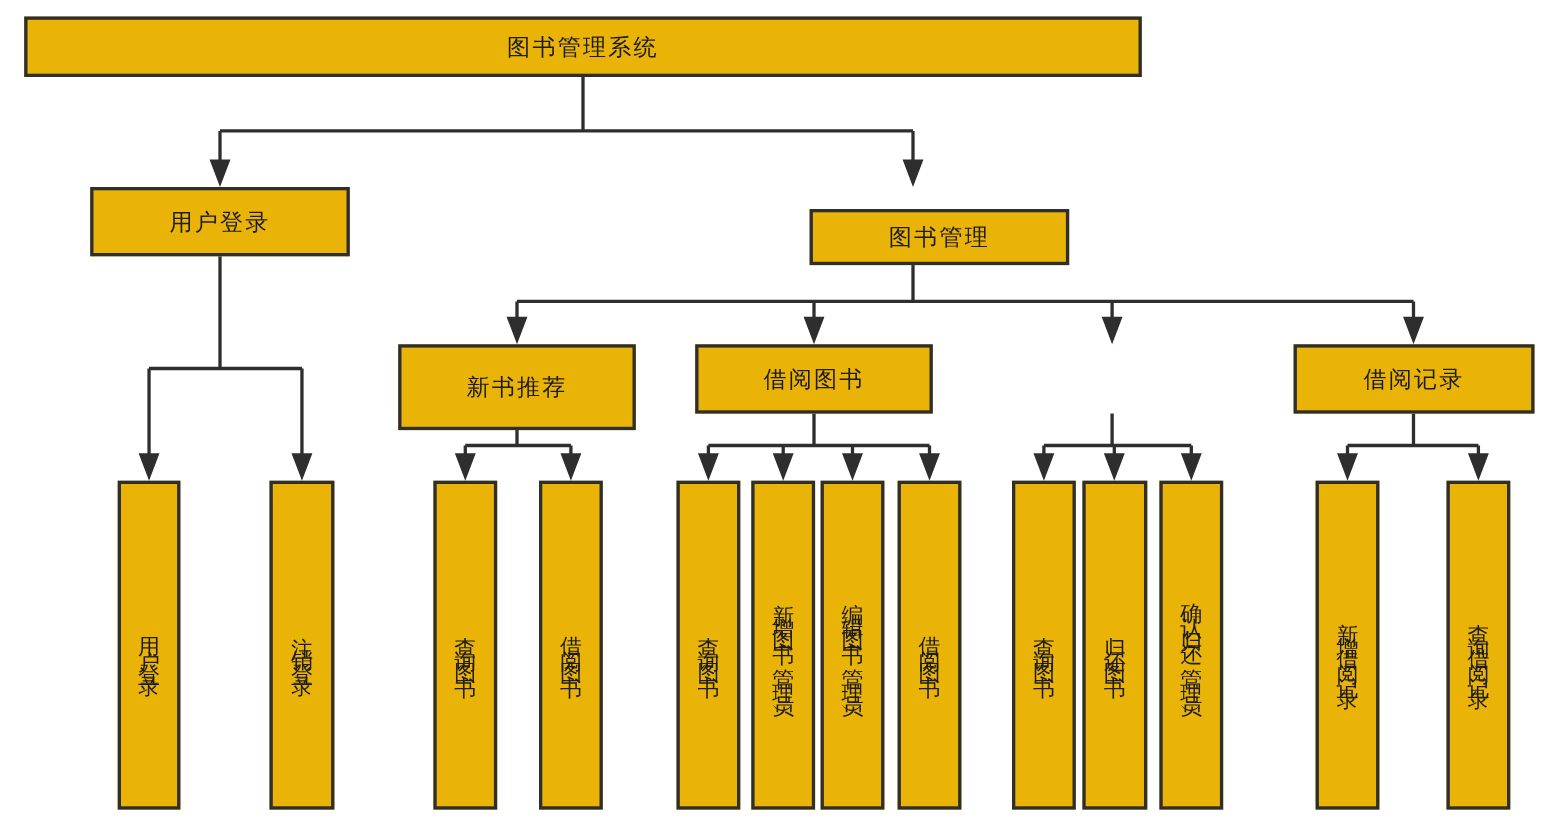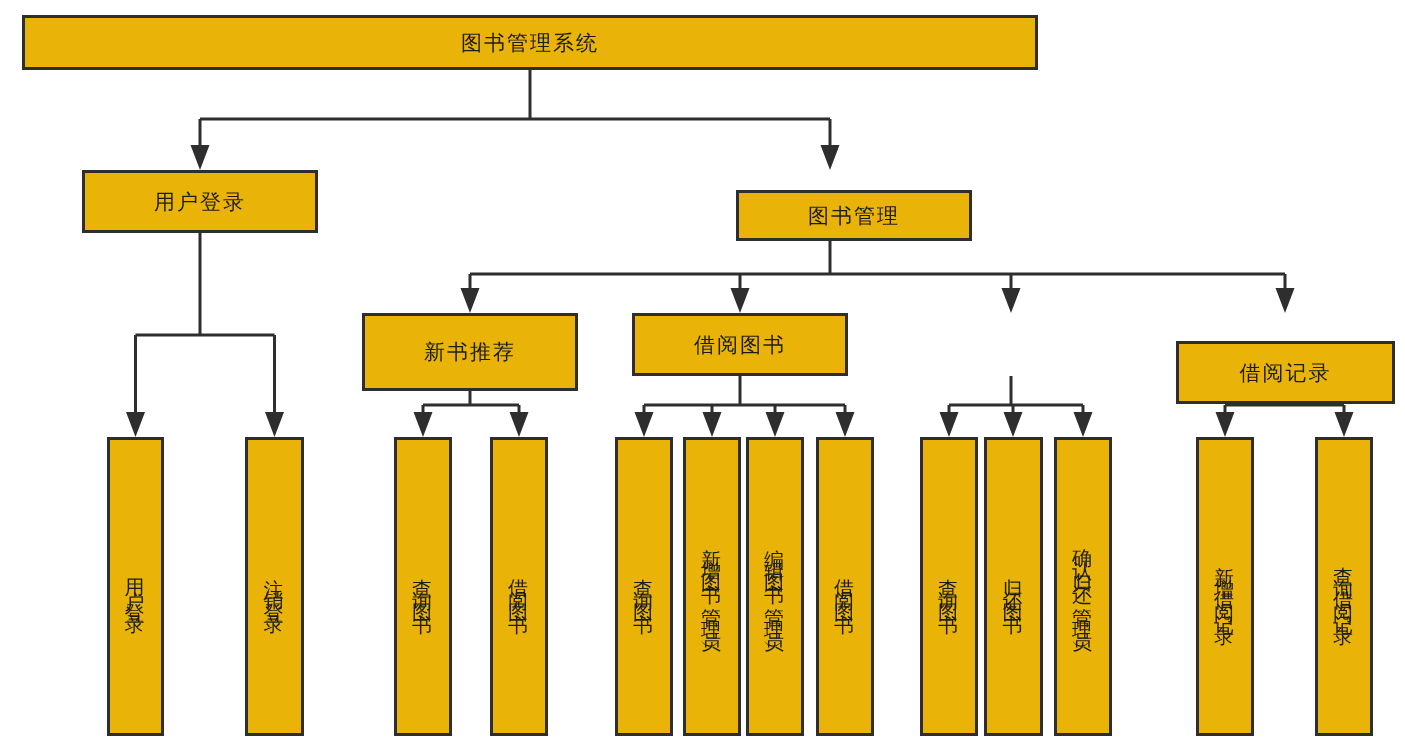--- a/index.html
+++ b/index.html
@@ -41,21 +41,21 @@
     letter-spacing:12px;
     white-space:nowrap;
   }
   
   #n-root    {left:22px;  top:15px;  width:1016px; height:55px;}
   #n-login   {left:82px;  top:170px; width:236px;  height:63px;}
   #n-mgmt    {left:736px; top:170px; width:236px;  height:51px;margin-top:20px;}
   #n-rec     {left:362px; top:313px; width:216px;  height:78px;}
   #n-borrow  {left:632px; top:313px; width:216px;  height:63px;}
   #n-current {left:902px; top:313px; width:218px;  height:63px;}
-  #n-records {left:1176px;top:313px; width:219px;  height:63px;margin-top:28px;}
+  #n-records {left:1176px;top:313px; width:219px;  height:63px;}
   
   .leaf{top:437px;height:299px;}
   #l-a1{left:107px; width:57px;}
   #l-a2{left:245px; width:59px;}
   #l-b1{left:394px; width:58px;}
   #l-b2{left:490px; width:58px;}
   #l-c1{left:615px; width:58px;}
   #l-c2{left:683px; width:58px;}
   #l-c3{left:746px; width:58px;}
   #l-c4{left:816px; width:58px;}

